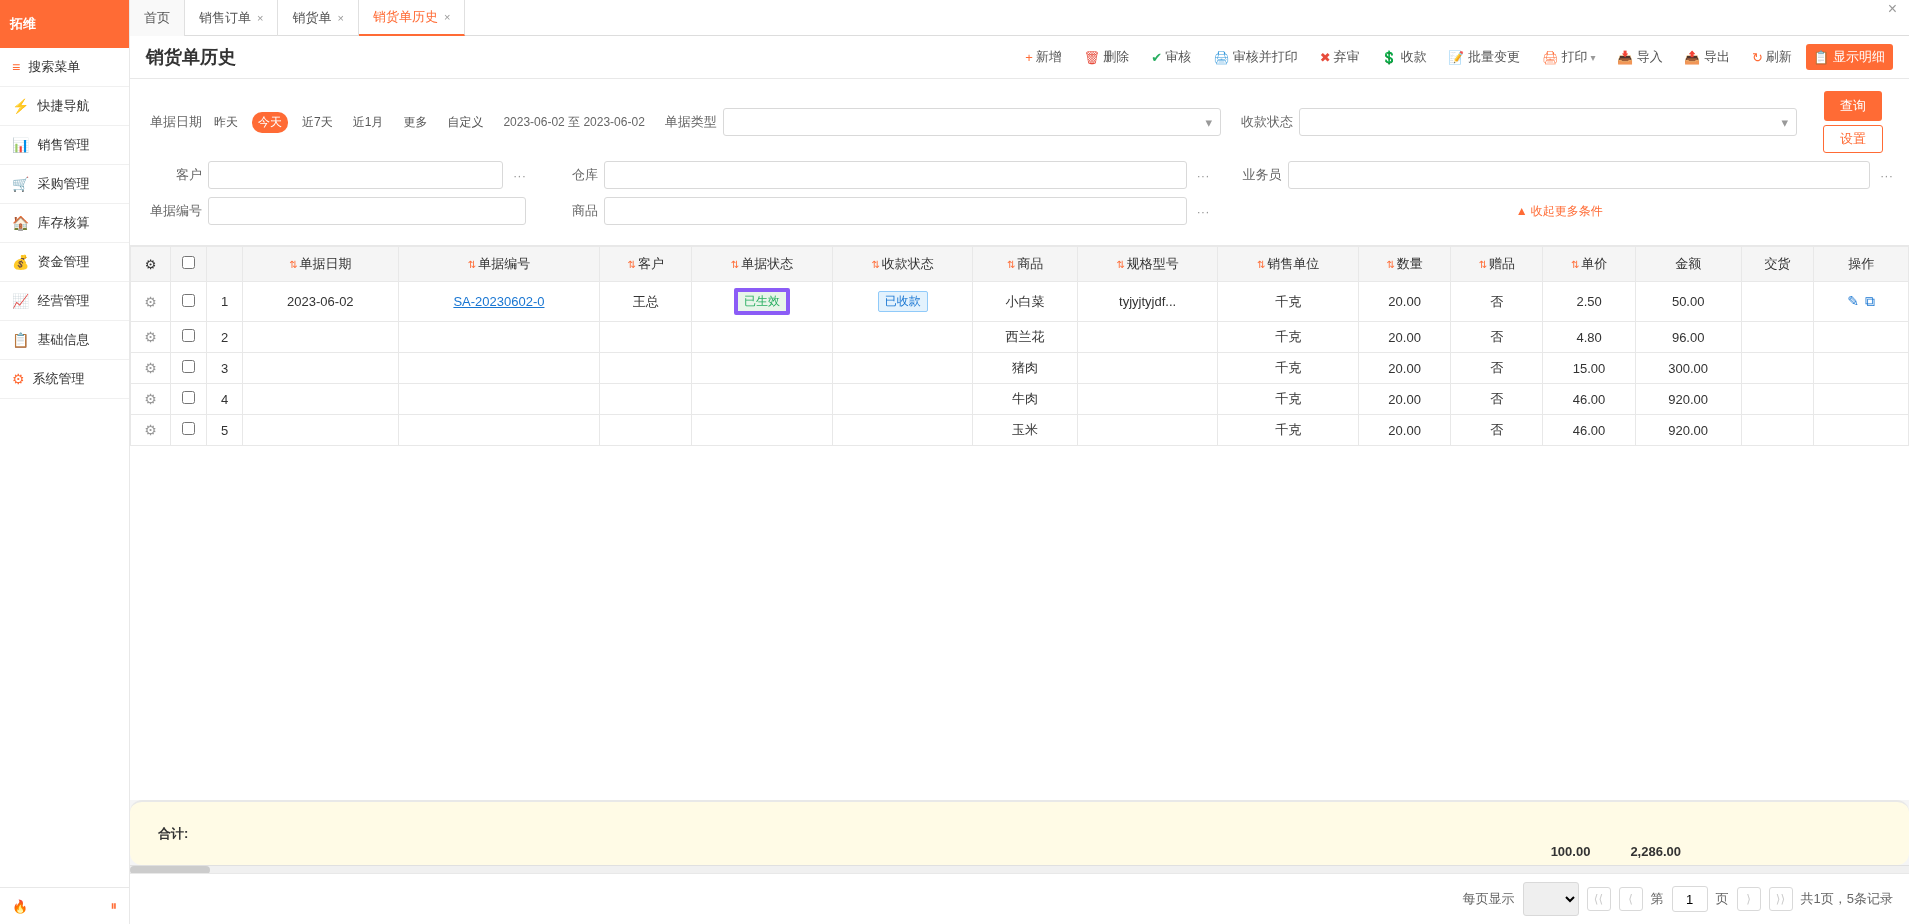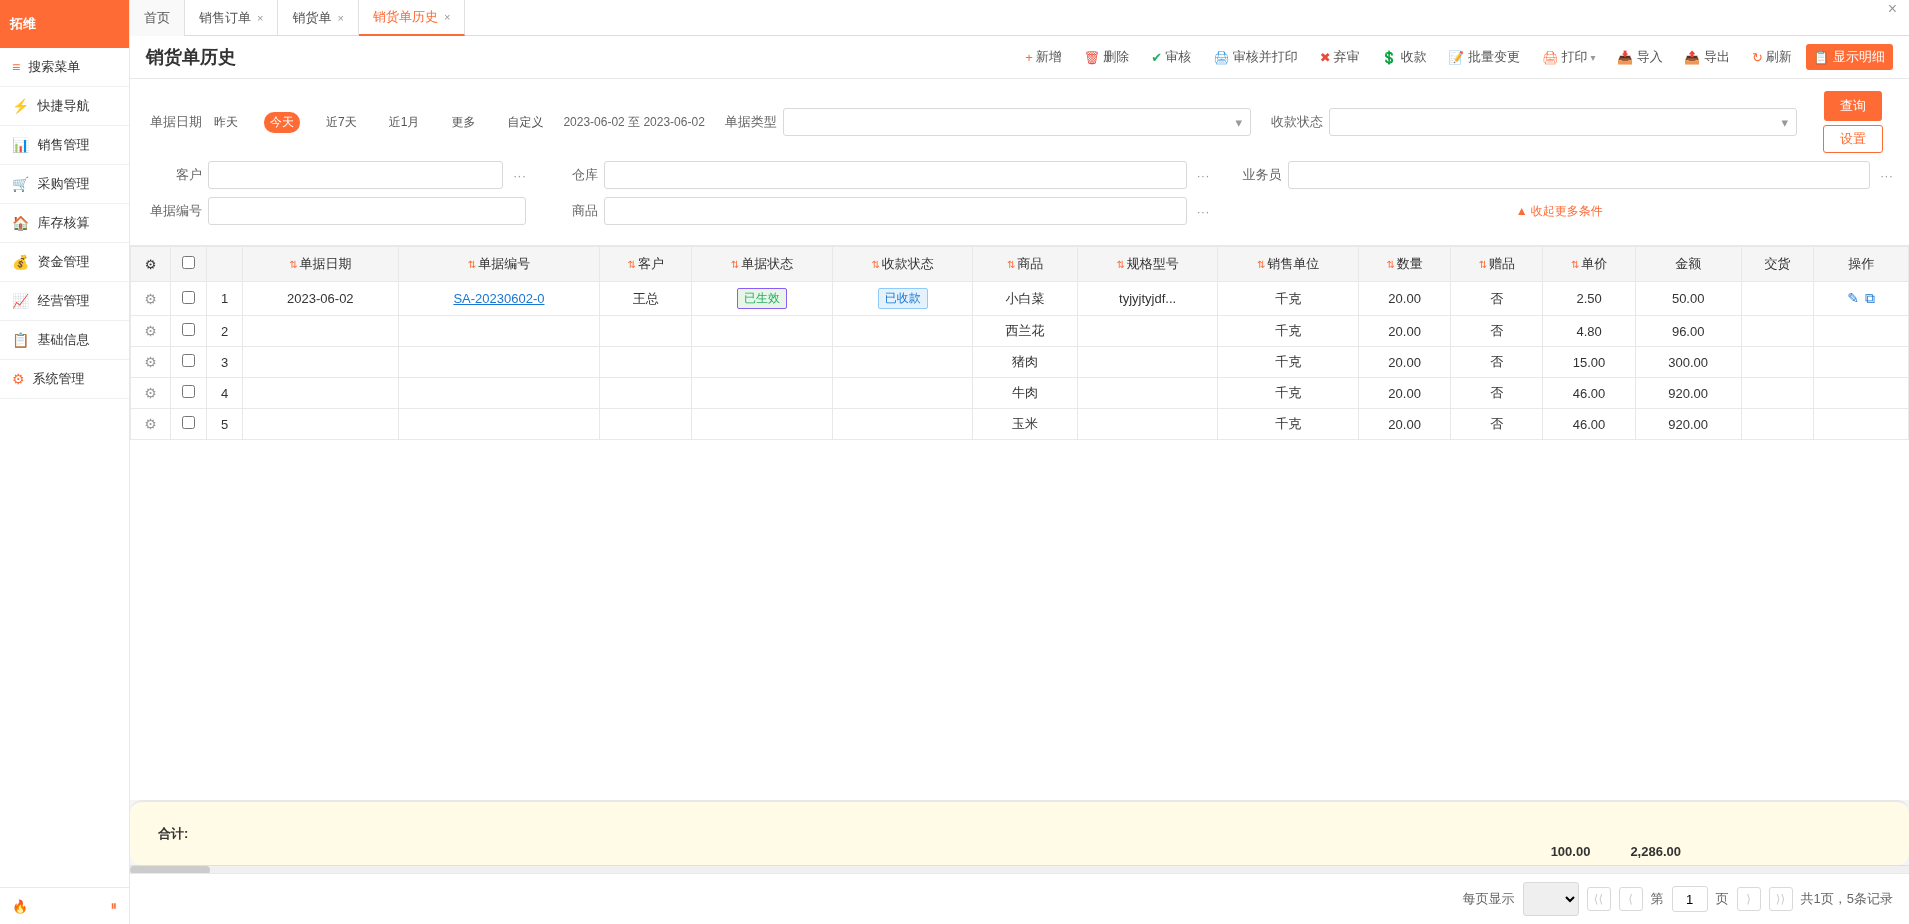--- a/index.html
+++ b/index.html
@@ -178,21 +178,21 @@
       cursor: pointer;
       display: flex;
       align-items: center;
       justify-content: space-between;
     }
     .filter-select .arrow { color: #999; }
     .filter-dots { color: #999; cursor: pointer; margin-left: 4px; }
     .date-quick-btns {
       display: flex;
       align-items: center;
-      gap: 20px;
+      gap: 8px;
     }
     .date-quick-btn {
       padding: 2px 6px;
       border-radius: 3px;
       cursor: pointer;
       font-size: 12px;
       color: #555;
     }
     .date-quick-btn.active {
       background: #ff6b35;
@@ -239,21 +239,21 @@
       text-align: center;
       color: #333;
     }
     .sort-icon { color: #ff6b35; margin-right: 2px; font-size: 10px; }
     .status-badge {
       display: inline-block;
       padding: 1px 6px;
       border-radius: 2px;
       font-size: 12px;
     }
-    .status-active { background: #e8f5e9; color: #27ae60; border: 1px solid #8b5cf6; }
+    .status-active { background: #e8f5e9; color: #27ae60; border: 4px solid #8b5cf6; }
     .status-paid { background: #e3f2fd; color: #1976d2; border: 1px solid #90caf9; }
     .link-text { color: #1976d2; cursor: pointer; text-decoration: underline; }
 
     
     .table-footer {
       background: #fffbe6;
       border-top: 2px solid #e8e8e8;
       display: flex;
       align-items: center;
       padding: 6px 28px;

